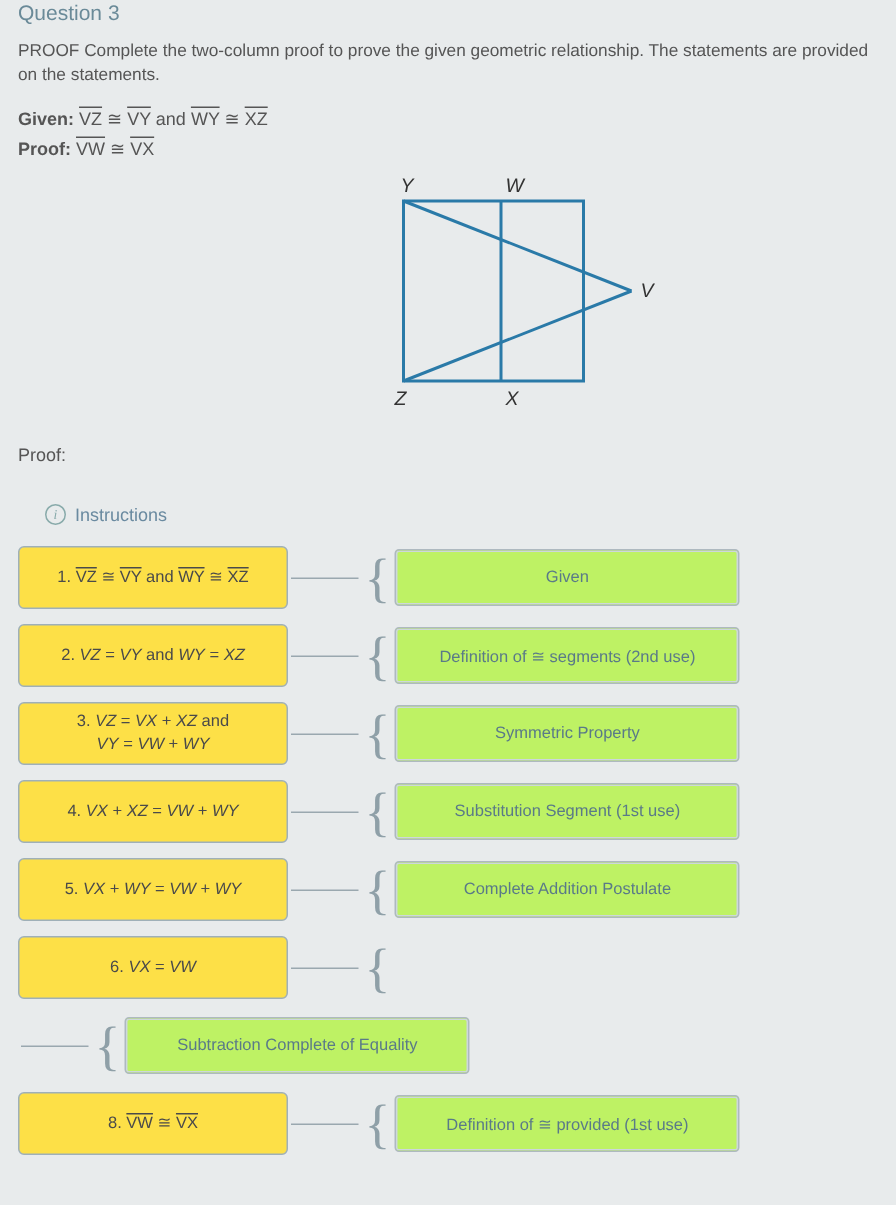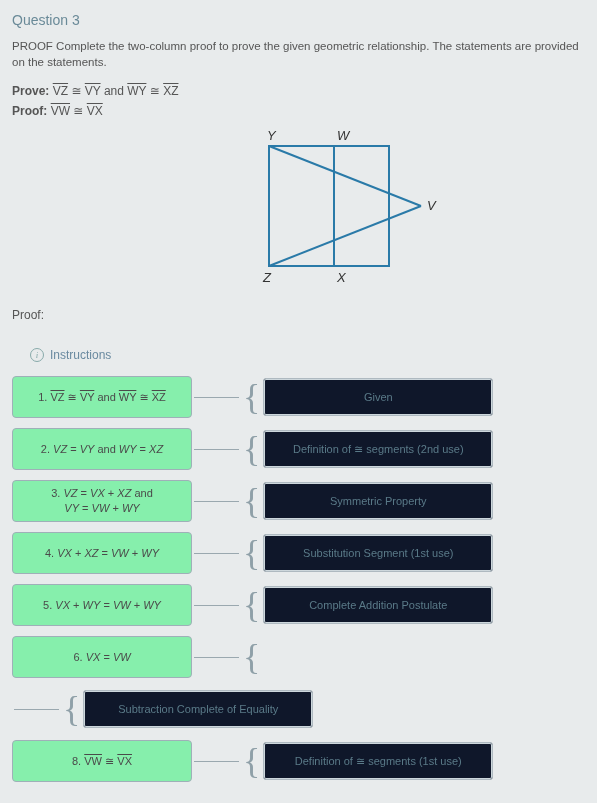--- a/index.html
+++ b/index.html
@@ -5,21 +5,21 @@
   * { box-sizing: border-box; margin: 0; padding: 0; }
   body {
     font-family: Arial, sans-serif;
     background: #e8ebec;
     width: 597px;
     height: 803px;
     overflow: hidden;
     color: #555;
     font-size: 12px;
   }
-  .page { padding: 12px 12px 12px 12px; }
+  .page { padding: 0 12px 12px 12px; }
   .qtitle { color: #6a8a98; font-size: 14px; font-weight: 500; margin-bottom: 10px; }
   .prompt { font-size: 11.5px; line-height: 1.4; color: #555; margin-bottom: 14px; }
   .given-prove { font-size: 12px; margin-bottom: 6px; }
   .ovl { text-decoration: overline; }
   .figure-wrap { display: flex; justify-content: center; margin: 8px 0 12px 0; padding-left: 80px; }
   .proof-lbl { font-size: 12px; color: #555; margin-bottom: 25px; }
 
   .instr {
     display: inline-flex; align-items: center; gap: 6px;
     font-size: 12px; color: #6a8aa0; margin-bottom: 14px; margin-left: 18px;
@@ -28,21 +28,21 @@
     width: 14px; height: 14px; border: 1px solid #8aa; border-radius: 50%;
     display: flex; align-items: center; justify-content: center;
     font-size: 9px; color: #8aa; font-family: serif; font-style: italic;
   }
 
   .rows { display: flex; flex-direction: column; gap: 10px; }
   .row { display: flex; align-items: center; }
 
   .stmt {
     width: 180px; min-height: 42px;
-    background: #86efac;
+    background: #fde047;
     border: 1px solid #9fb0b8;
     border-radius: 4px;
     display: flex; align-items: center; justify-content: center;
     text-align: center; font-size: 11px; color: #4a4a4a;
     padding: 4px 6px; line-height: 1.35;
     flex-shrink: 0;
   }
 
   .conn {
     flex: 0 0 auto;
@@ -51,37 +51,37 @@
   }
   .connline {
     width: 45px; height: 1px; background: #9aa8af;
     margin: 0 2px;
   }
 
   .brace { font-size: 36px; color: #8fa0a8; line-height: 36px; font-family: serif; margin: 0 3px 0 2px; }
 
   .reason {
     width: 230px; height: 38px;
-    background: #0f172a;
+    background: #bef264;
     border: 1px solid #aeb9c0;
     border-radius: 3px;
     display: flex; align-items: center; justify-content: center;
     font-size: 11px; color: #5a7a88;
     box-shadow: inset 0 0 0 1px #cdd7dc;
   }
 </style>
 </head>
 <body>
 
 <div class="page">
   <div class="qtitle">Question 3</div>
   <div class="prompt">PROOF Complete the two-column proof to prove the given geometric relationship. The statements are provided on the statements.</div>
 
   <div class="given-prove">
-    <b>Prove:</b>
+    <b>Given:</b>
     <span>
       <span class="ovl">VZ</span> ≅ <span class="ovl">VY</span> and <span class="ovl">WY</span> ≅ <span class="ovl">XZ</span>
     </span>
   </div>
   <div class="given-prove">
     <b>Proof:</b>
     <span>
       <span class="ovl">VW</span> ≅ <span class="ovl">VX</span>
     </span>
   </div>
@@ -183,17 +183,17 @@
     </div>
 
     <div class="row">
       <div class="stmt">
         <span><span>8.</span> <span class="ovl">VW</span> ≅ <span class="ovl">VX</span></span>
       </div>
       <div class="conn">
           <div class="connline"></div>
         </div>
       <div class="brace">{</div>
-      <div class="reason">Definition of ≅ segments (1st use)</div>
+      <div class="reason">Definition of ≅ provided (1st use)</div>
     </div>
 
   </div>
 </div>
 
 </body></html>

